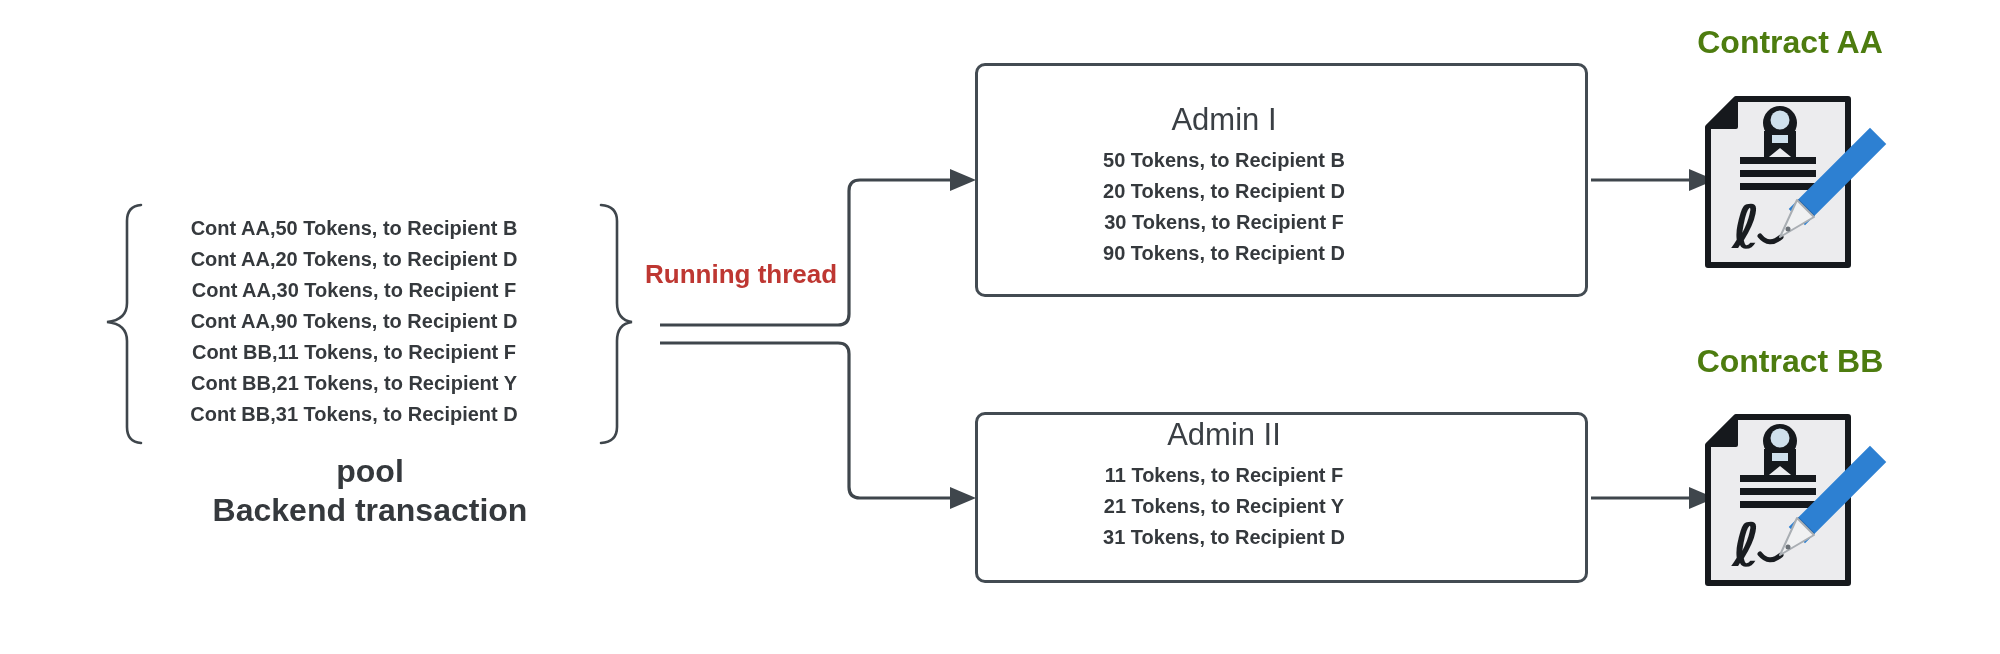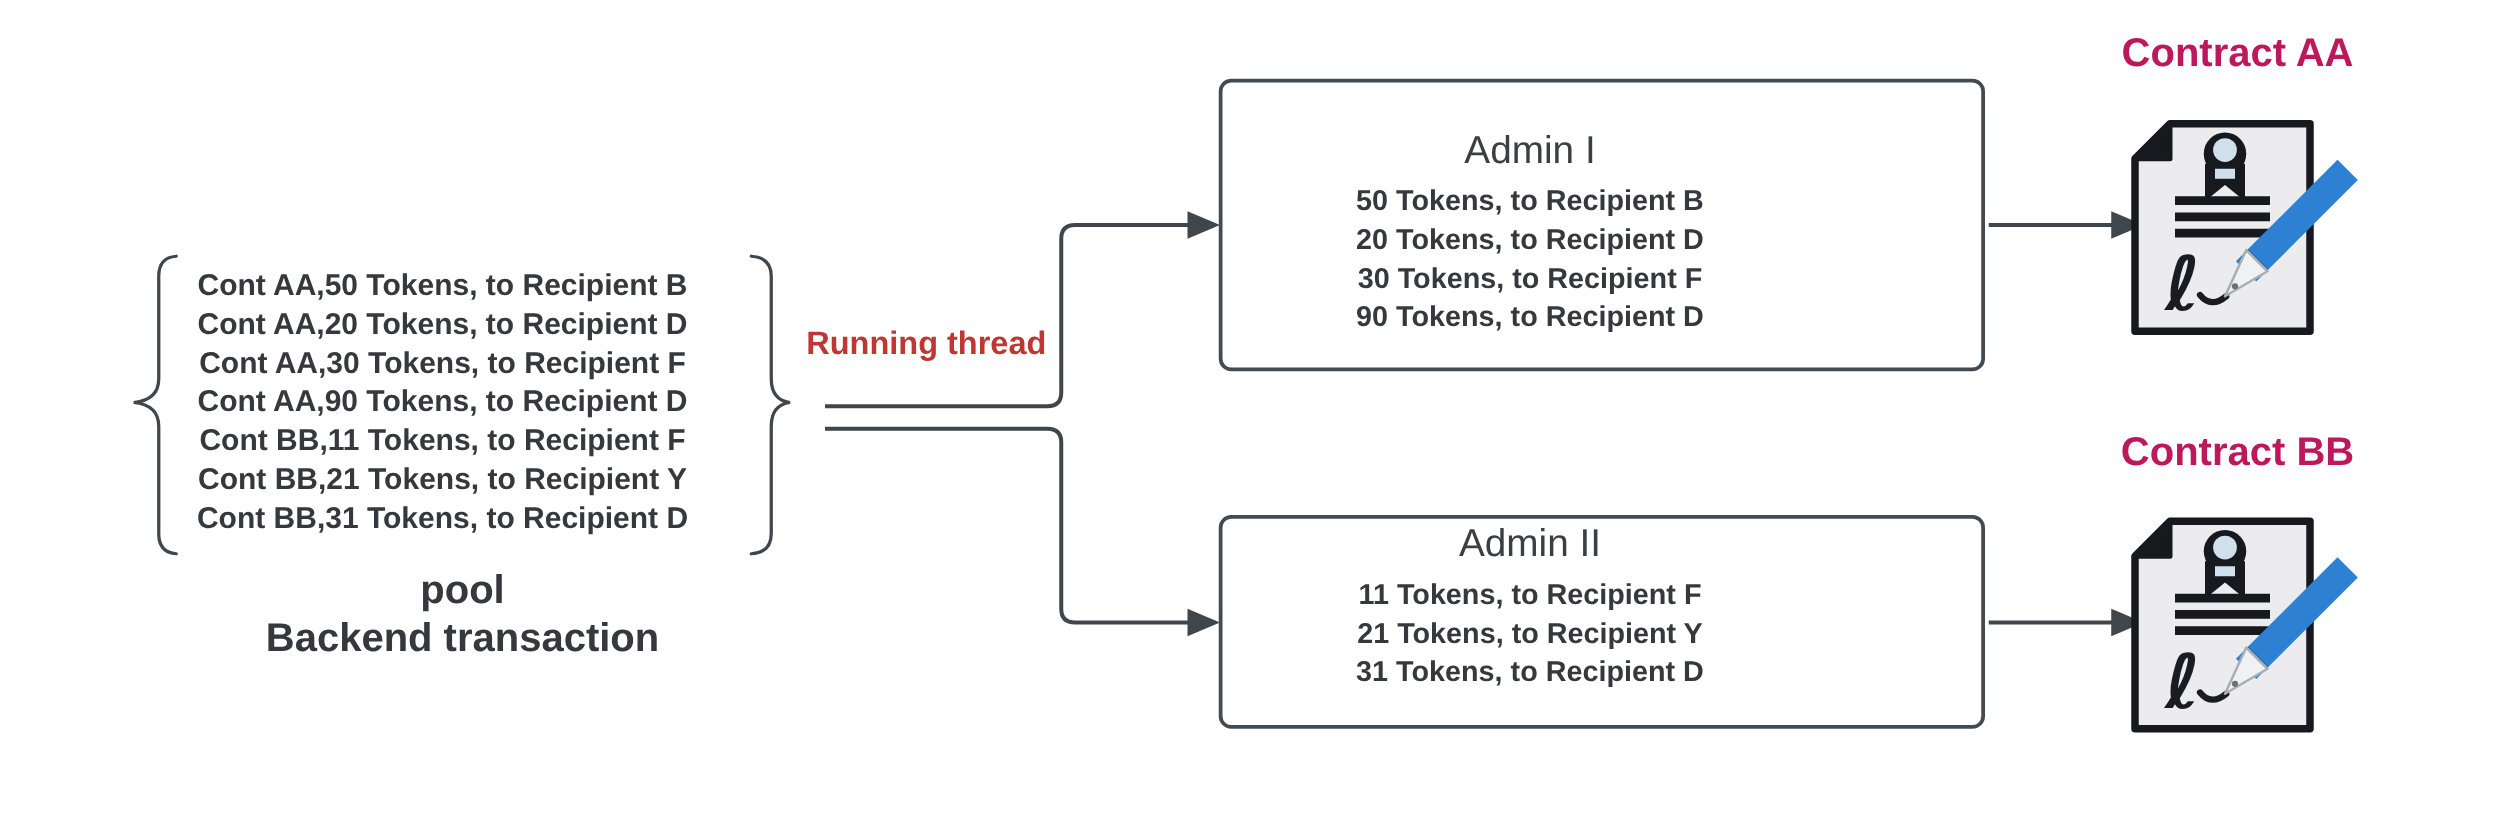--- a/index.html
+++ b/index.html
@@ -11,21 +11,21 @@
     color:#35393d;
     overflow:hidden;
   }
   .abs{position:absolute;}
   svg.overlay{position:absolute;left:0;top:0;pointer-events:none;}
 
   
   .pool-list{
     left:118px;top:213px;width:472px;
     text-align:center;
-    font-size:24px;font-weight:700;line-height:31px;
+    font-size:20px;font-weight:700;line-height:31px;
     color:#35393d;white-space:nowrap;
   }
   .pool-caption{
     left:170px;top:452px;width:400px;
     text-align:center;
     font-size:32px;font-weight:700;line-height:39px;
     color:#35393d;
   }
   .thread-label{
     left:645px;top:258px;width:210px;
@@ -42,29 +42,29 @@
     text-align:center;
     padding-right:115px;
   }
   .admin-box.one{left:975px;top:63px;width:613px;height:234px;padding-top:35px;}
   .admin-box.two{left:975px;top:412px;width:613px;height:171px;padding-top:1px;}
   .admin-title{
     font-size:31px;font-weight:400;line-height:38px;color:#3a3f44;
   }
   .admin-lines{
     margin-top:6px;
-    font-size:23px;font-weight:700;line-height:31px;color:#35393d;
+    font-size:20px;font-weight:700;line-height:31px;color:#35393d;
     white-space:nowrap;
   }
 
   
   .contract-label{
     width:300px;text-align:center;
     font-size:32px;font-weight:700;line-height:36px;
-    color:#be185d;white-space:nowrap;
+    color:#4d7c0f;white-space:nowrap;
   }
   .contract-label.aa{left:1640px;top:24px;}
   .contract-label.bb{left:1640px;top:343px;}
 
   .contract-icon{width:195px;height:190px;}
   .contract-icon.aa{left:1700px;top:85px;}
   .contract-icon.bb{left:1700px;top:403px;}
 </style>
 </head>
 <body>

